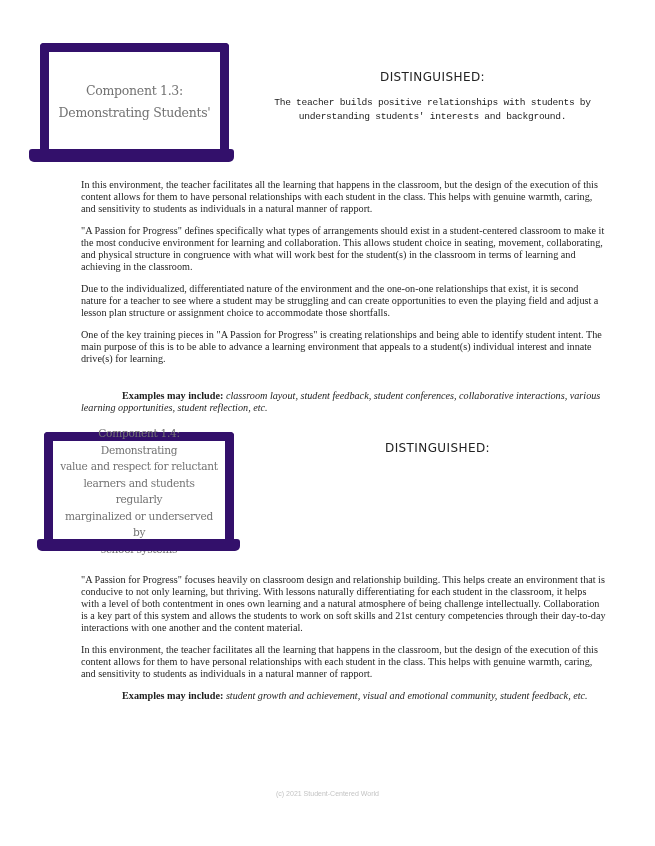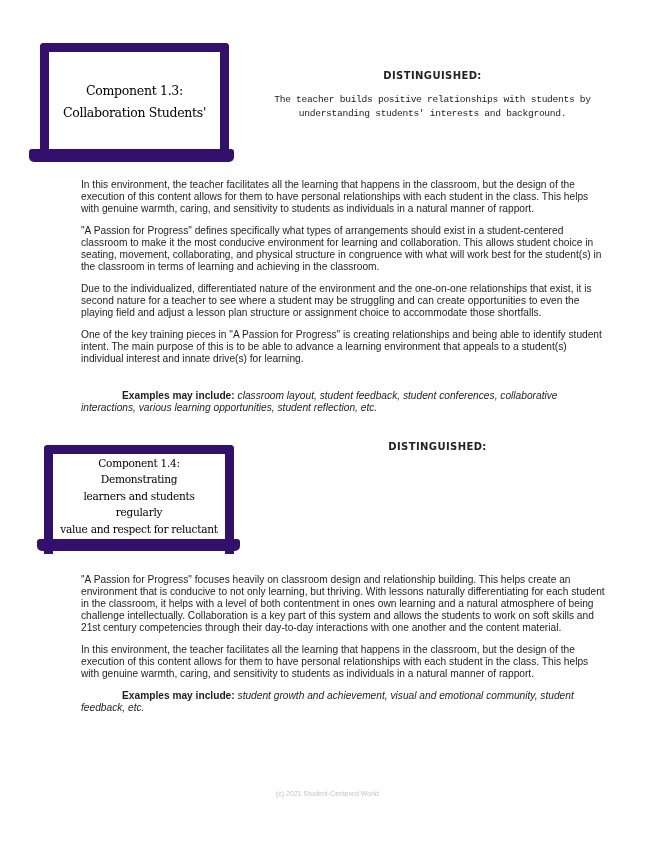--- a/index.html
+++ b/index.html
@@ -30,41 +30,41 @@
       justify-content: center;
       text-align: center;
     }
     .laptop .base {
       position: absolute;
       background: #33106b;
       border-radius: 3px 3px 5px 5px;
     }
     .laptop-title {
       font-family: "DejaVu Serif", serif;
-      color: #000000;
+      color: #737373;
       letter-spacing: -0.3px;
     }
     #laptop1 { left: 22px; top: 43px; width: 225px; height: 123px; }
     #laptop1 .screen { left: 18px; top: 0; width: 189px; height: 108px; padding: 4px 6px; }
     #laptop1 .base { left: 7px; top: 106px; width: 205px; height: 13px; }
     #laptop1 .laptop-title { font-size: 12.5px; line-height: 22px; }
 
     #laptop2 { left: 32px; top: 432px; width: 212px; height: 122px; }
-    #laptop2 .screen { left: 12px; top: 13px; width: 190px; height: 109px; padding: 4px 6px; }
+    #laptop2 .screen { left: 12px; top: 0; width: 190px; height: 109px; padding: 4px 6px; }
     #laptop2 .base { left: 5px; top: 107px; width: 203px; height: 12px; }
     #laptop2 .laptop-title { font-size: 10.6px; line-height: 16.5px; }
 
     .distinguished {
       position: absolute;
       text-align: center;
     }
     .dist-label {
       font-family: "DejaVu Sans", sans-serif;
-      font-weight: bold;
-      font-size: 10px;
+      font-weight: normal;
+      font-size: 12px;
       letter-spacing: 0.4px;
       color: #222;
     }
     .dist-text {
       font-family: Liberation Mono, monospace;
       font-size: 9.6px;
       line-height: 14px;
       color: #222;
       letter-spacing: -0.3px;
     }
@@ -76,20 +76,21 @@
     .body-text {
       position: absolute;
       left: 81px;
       width: 525px;
       font-size: 10.2px;
       line-height: 12px;
       color: #1e1e1e;
     }
     .body-text p {
       margin: 0 0 10px 0;
+      font-family: Liberation Serif, serif;
     }
     .examples-label {
       font-weight: bold;
       padding-left: 41px;
     }
     .examples-items {
       font-style: italic;
     }
     #section1 { top: 179px; }
     #examples1 { top: 390px; }
@@ -105,21 +106,21 @@
       color: #c4c4c4;
     }
   </style>
 </head>
 <body>
 
 <div class="laptop" id="laptop1">
   <div class="screen">
     <div class="laptop-title">
       <div>Component 1.3:</div>
-      <div>Collaboration Students'</div>
+      <div>Demonstrating Students'</div>
     </div>
   </div>
   <div class="base"></div>
 </div>
 
 <div class="distinguished" id="dist1">
   <div class="dist-label">DISTINGUISHED:</div>
   <div class="dist-text">The teacher builds positive relationships with students by understanding students' interests and background.</div>
 </div>
 
@@ -134,22 +135,23 @@
   <p>
     <span class="examples-label">Examples may include:</span>
     <span class="examples-items">classroom layout, student feedback, student conferences, collaborative interactions, various learning opportunities, student reflection, etc.</span>
   </p>
 </div>
 
 <div class="laptop" id="laptop2">
   <div class="screen">
     <div class="laptop-title">
       <div>Component 1.4: Demonstrating</div>
+      <div>value and respect for reluctant</div>
       <div>learners and students regularly</div>
-      <div>value and respect for reluctant</div>
+      <div>marginalized or underserved by</div>
       <div>school systems</div>
     </div>
   </div>
   <div class="base"></div>
 </div>
 
 <div class="distinguished" id="dist2">
   <div class="dist-label">DISTINGUISHED:</div>
 </div>
 

